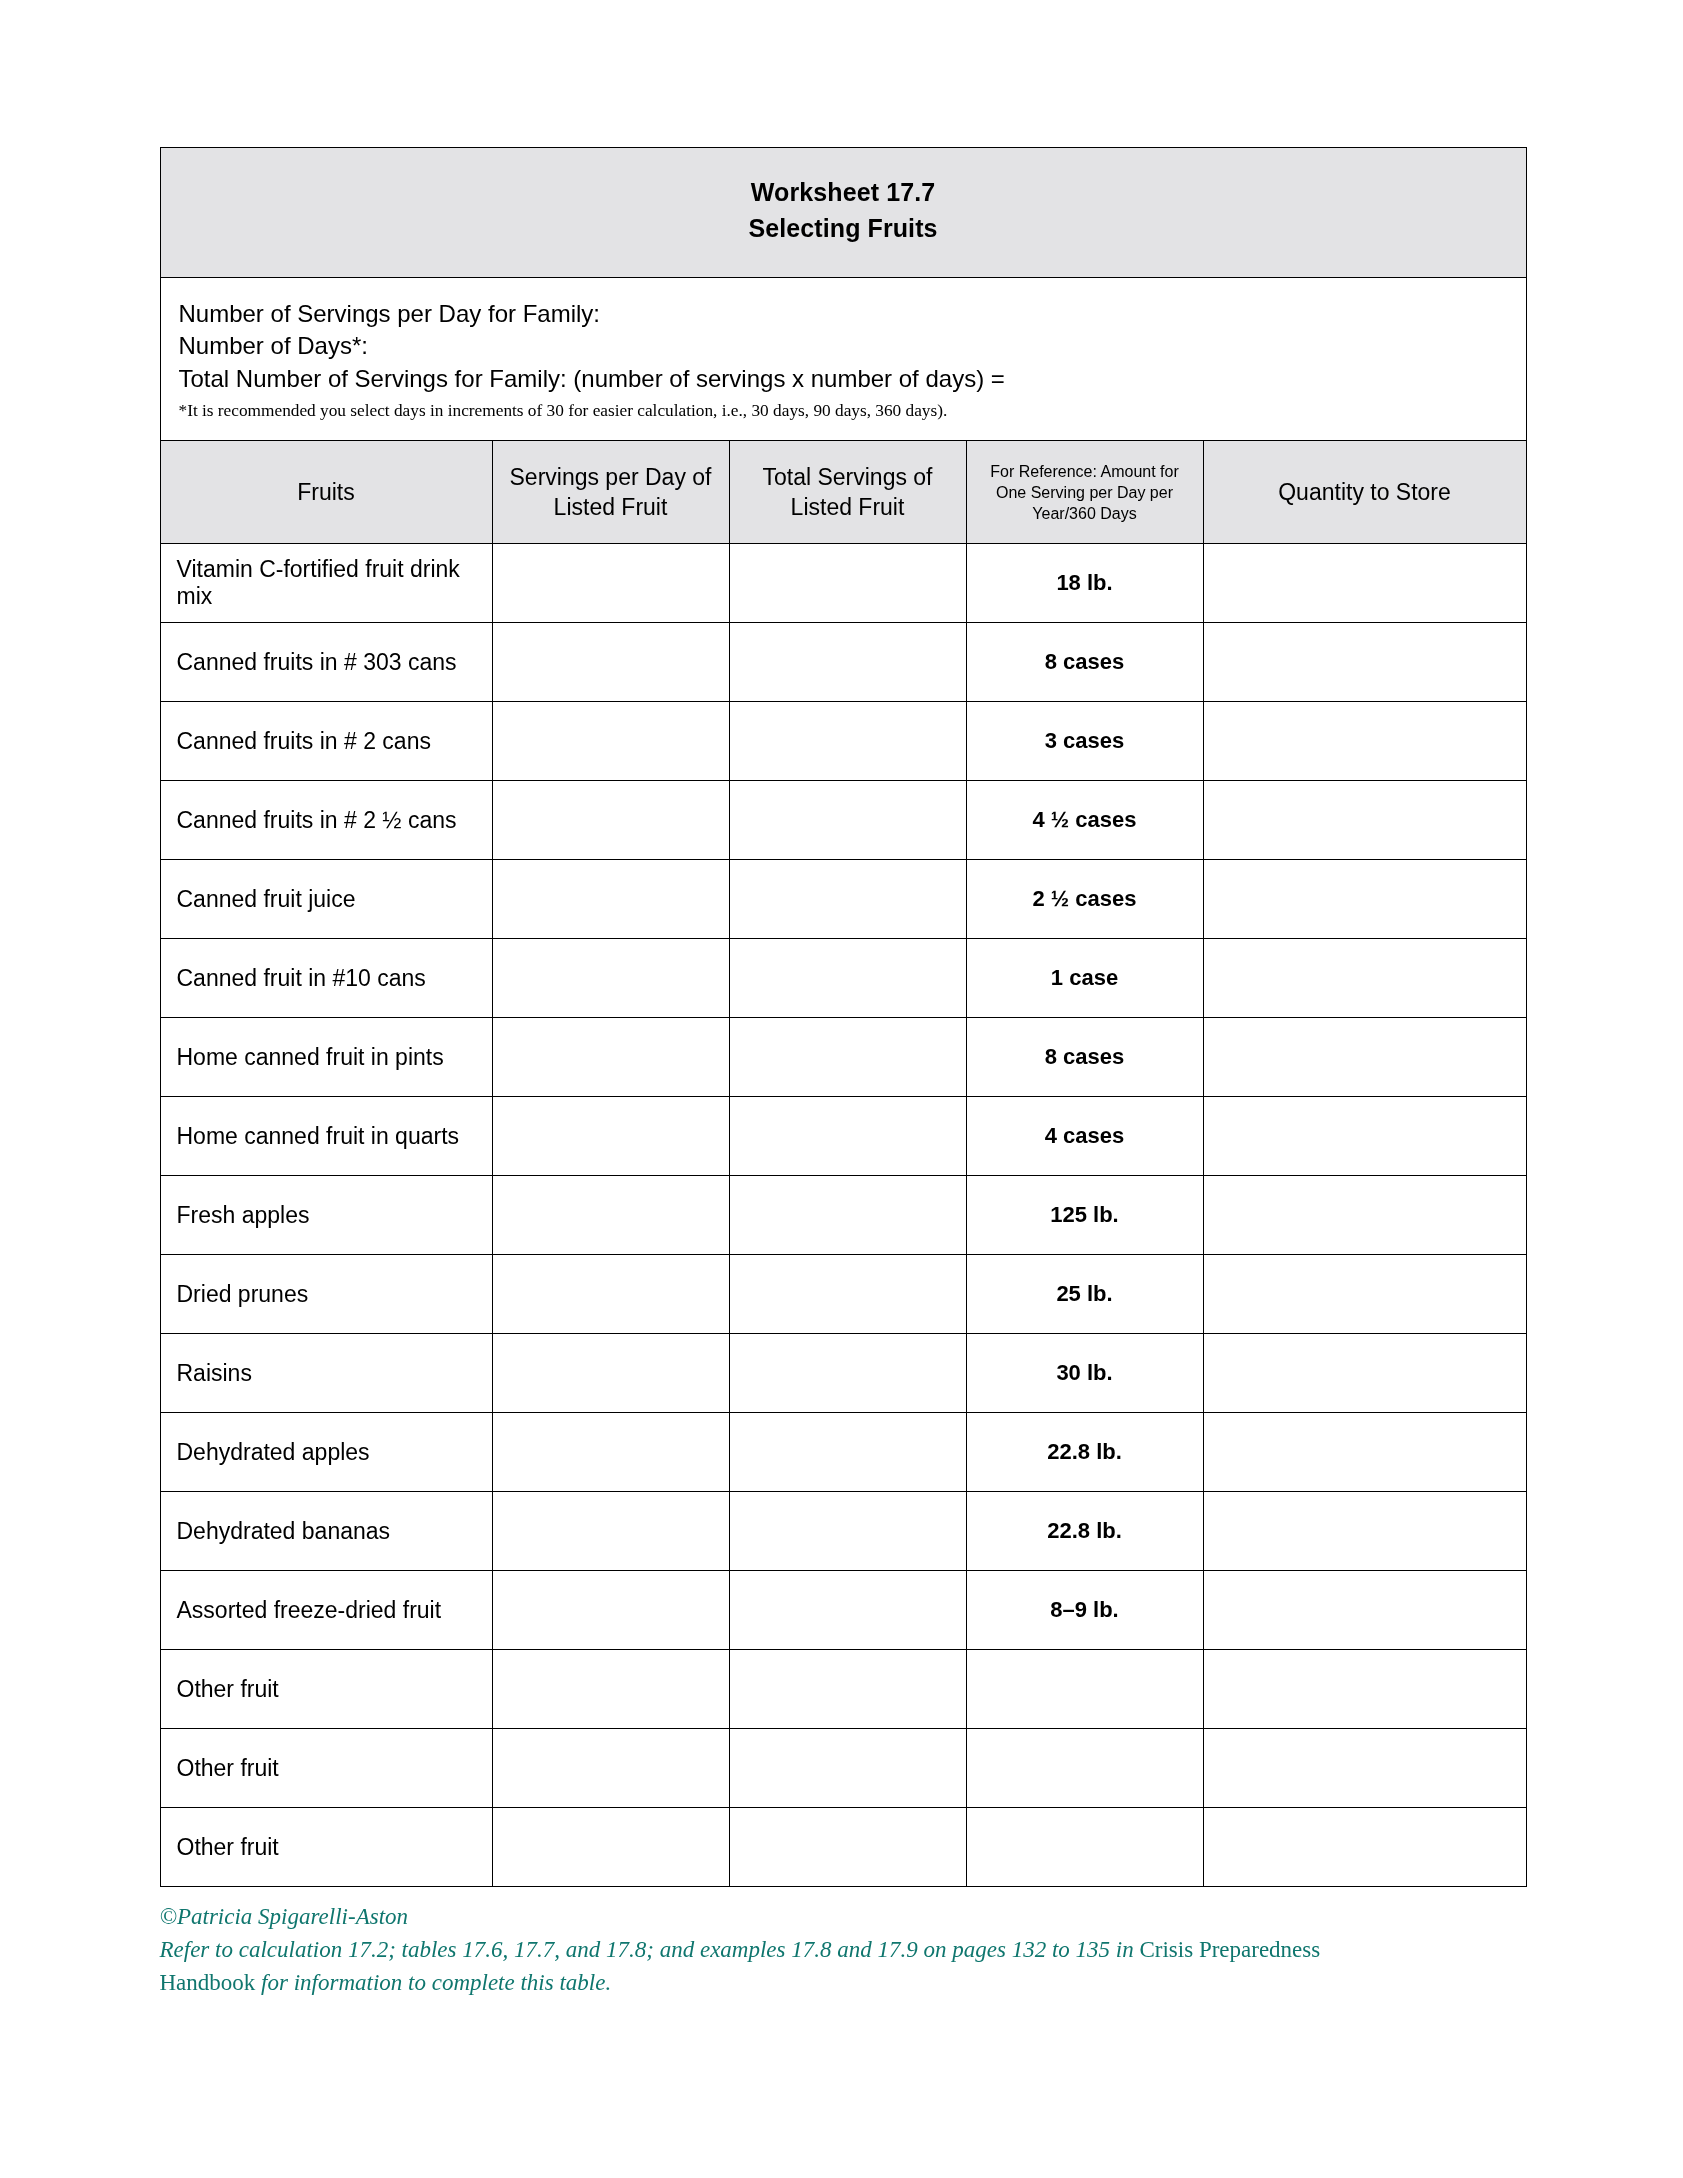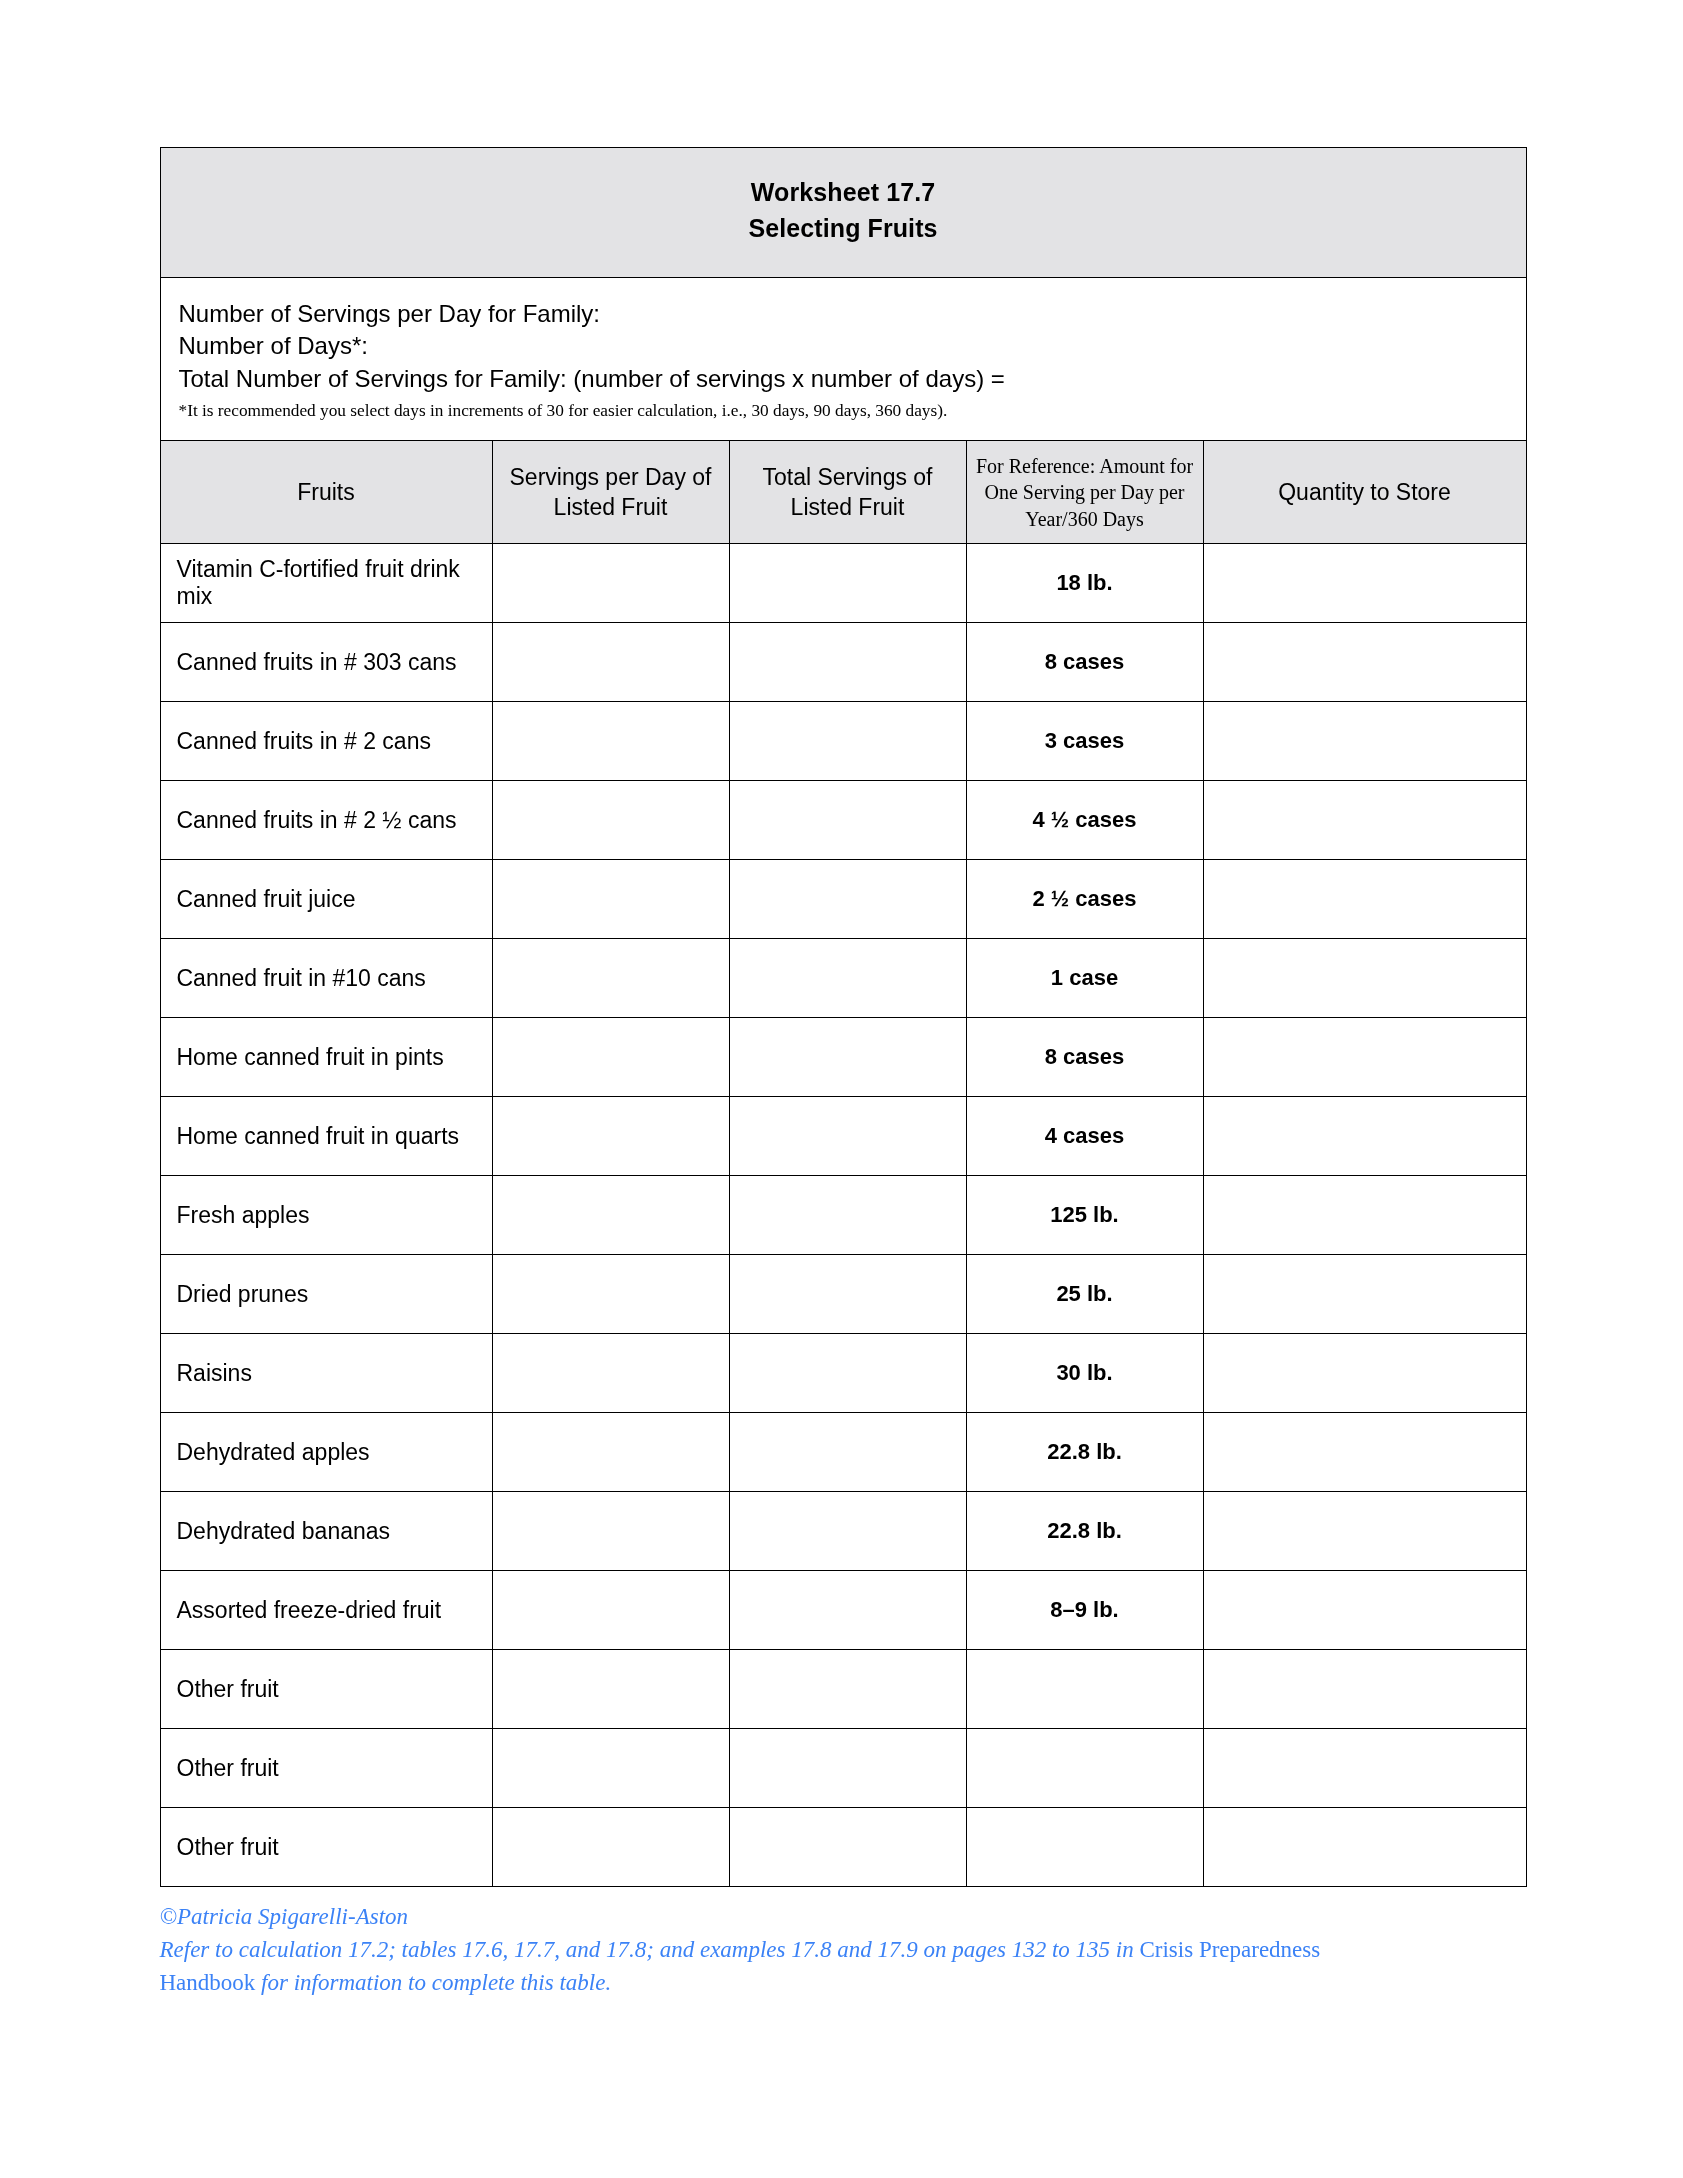--- a/index.html
+++ b/index.html
@@ -74,23 +74,22 @@
     background: #e3e3e5;
     text-align: center;
     height: 103px;
   }
   .colhead .ch-text {
     font-size: 23px;
     line-height: 1.33;
     padding: 0 8px;
   }
   .colhead .ch-text.small {
-    font-size: 20px;
+    font-size: 16px;
     line-height: 1.32;
-    font-family: Liberation Serif, serif;
   }
 
   
   tr.data-row td {
     height: 78px;
   }
   .fruit-name {
     font-size: 23px;
     padding-left: 16px !important;
     text-align: left;
@@ -102,21 +101,21 @@
     text-align: center;
     font-size: 22px;
     font-weight: bold;
   }
 
   
   .footer {
     width: 1364px;
     margin: 14px auto 8px auto;
     font-family: "Liberation Serif", serif;
-    color: #3b82f6;
+    color: #0f766e;
   }
   .footer-credit {
     font-size: 23px;
     font-style: italic;
     line-height: 1.42;
   }
   .footer-ref {
     font-size: 23px;
     font-style: italic;
     line-height: 1.42;

